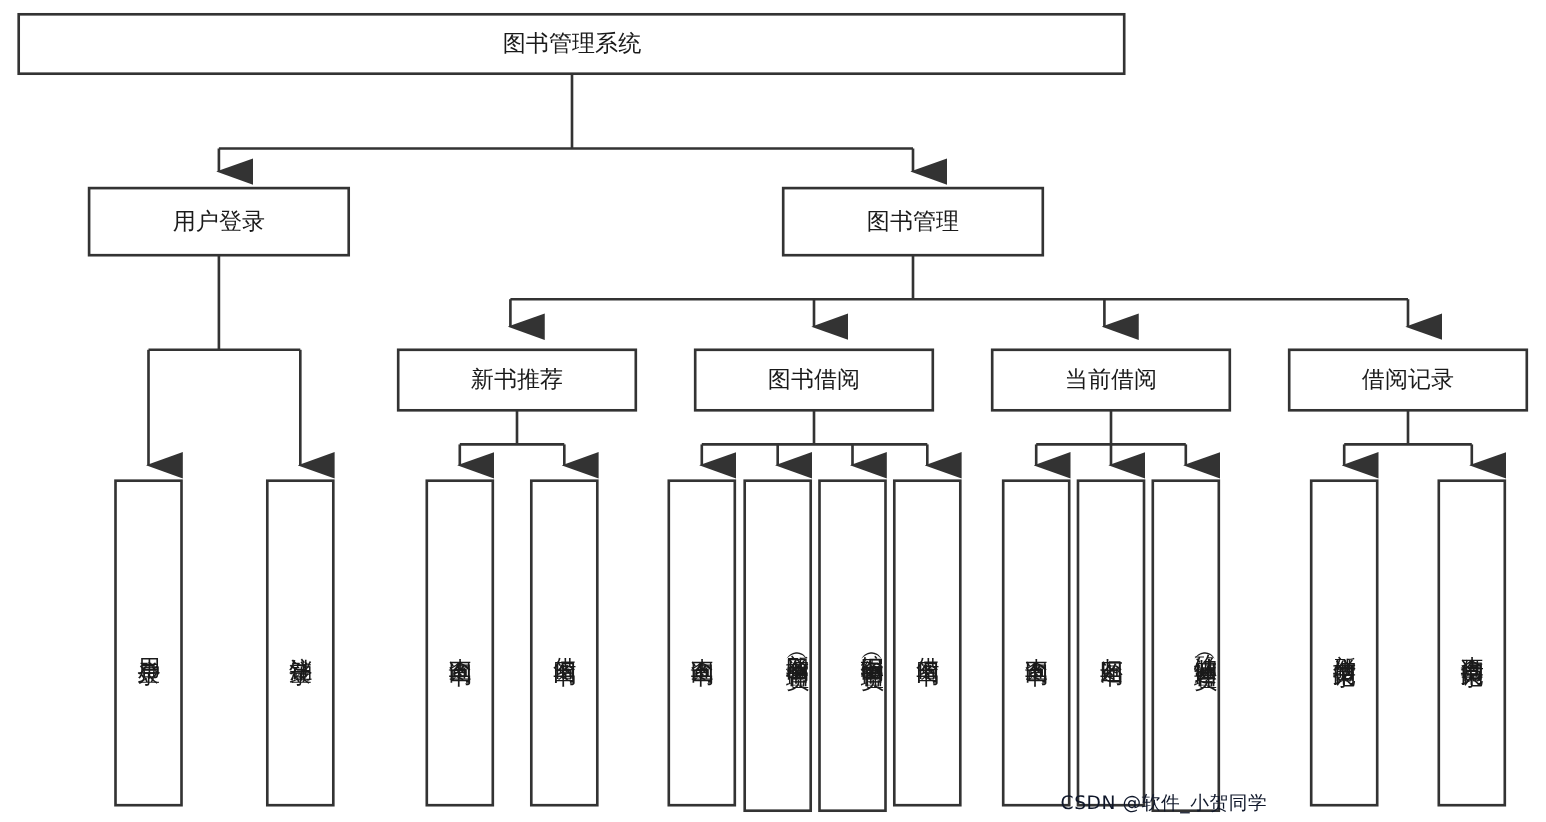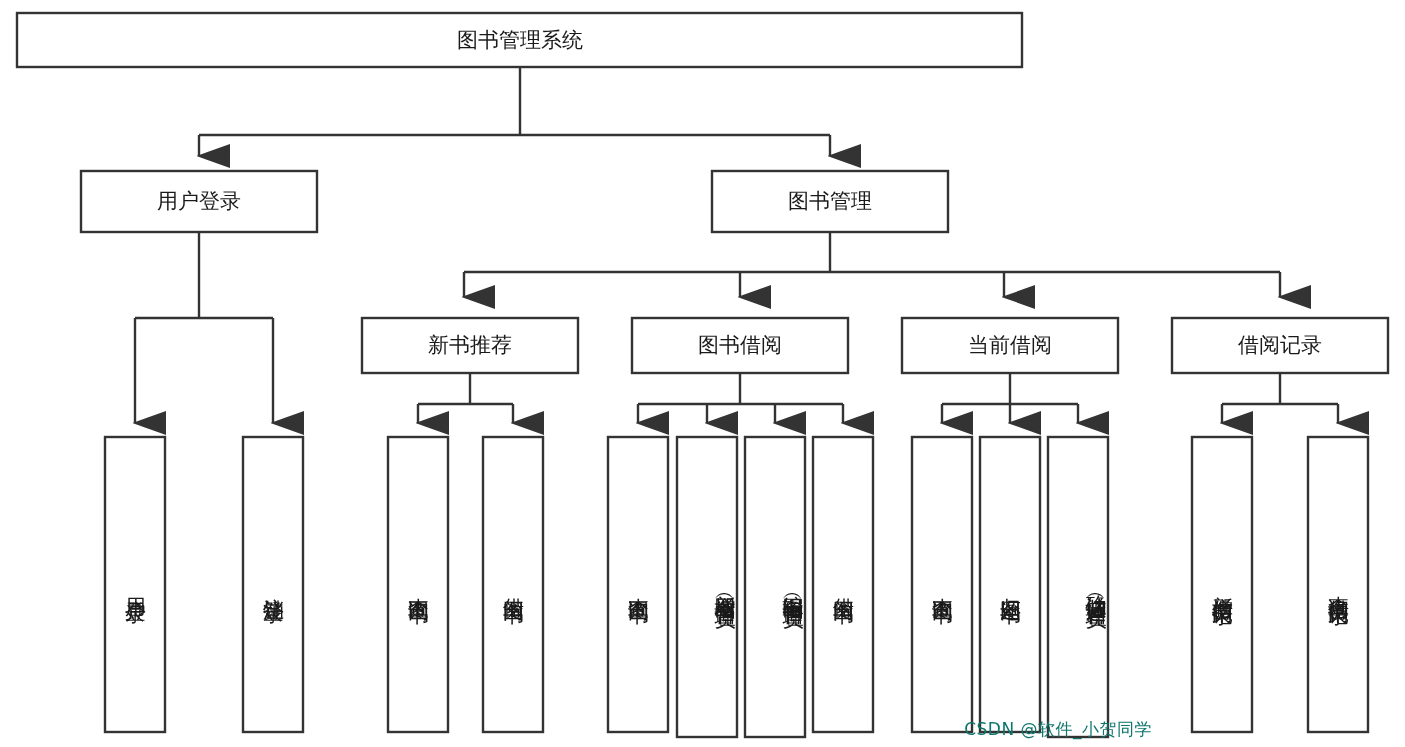--- a/index.html
+++ b/index.html
@@ -68,21 +68,21 @@
     white-space: nowrap;
     text-align: center;
     pointer-events: none;
   }
   .watermark {
     position: absolute;
     right: 8px;
     bottom: 6px;
     font-family: "DejaVu Sans", "Liberation Sans", sans-serif;
     font-size: 17px;
-    color: #0f766e;
+    color: #0f172a;
     letter-spacing: 0.5px;
     white-space: nowrap;
   }
 </style>
 </head>
 <body>
 
 <div id="diagram-root">
 
   <svg class="diagram-canvas" viewBox="0 0 1405 747" xmlns="http://www.w3.org/2000/svg">

